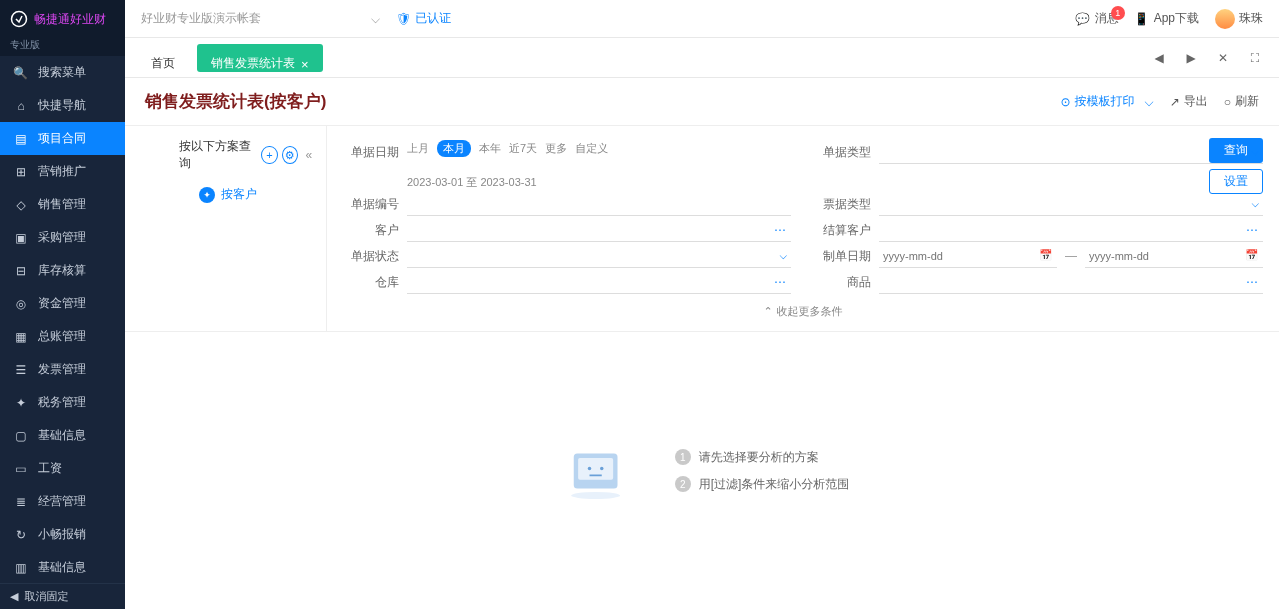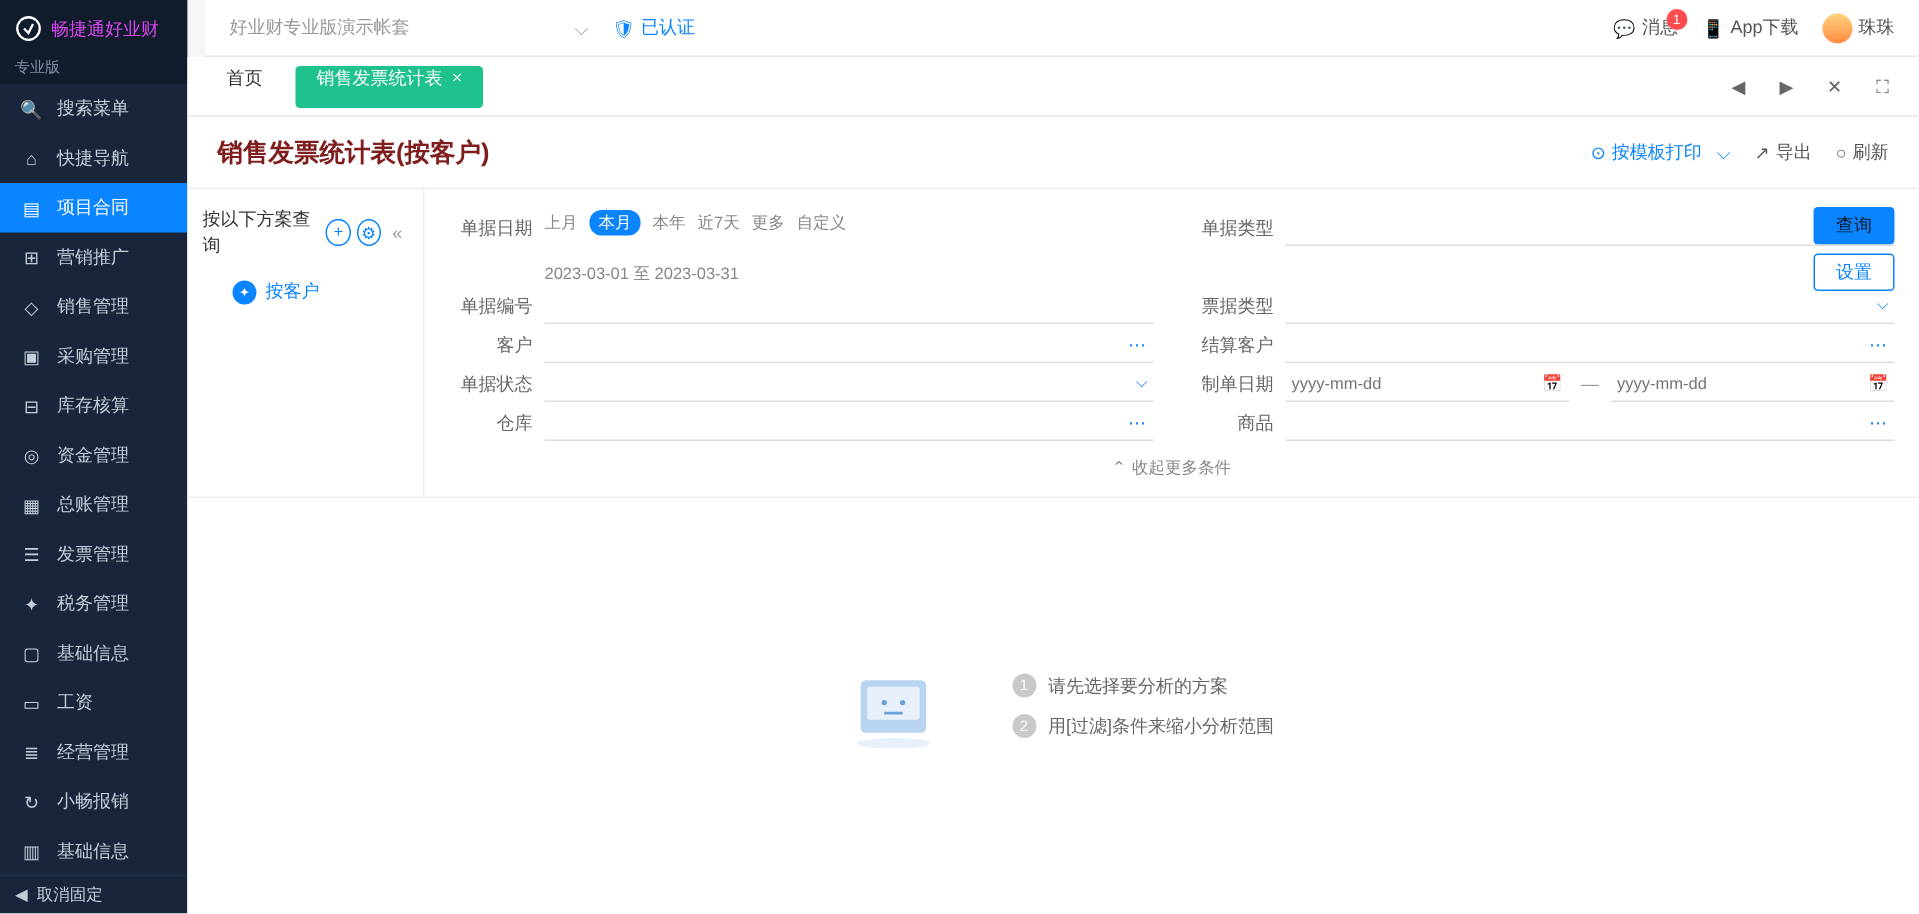--- a/index.html
+++ b/index.html
@@ -15,46 +15,46 @@
 .nav { flex: 1; overflow-y: auto; }
 .nav-item { height: 33px; display: flex; align-items: center; padding: 0 14px; gap: 10px; cursor: pointer; font-size: 12px; }
 .nav-item.active { background: #0a84ff; color: #fff; }
 .nav-icon { width: 14px; height: 14px; flex-shrink: 0; display: flex; align-items: center; justify-content: center; }
 .pin-row { height: 26px; display: flex; align-items: center; padding: 0 10px; gap: 6px; border-top: 1px solid #233248; cursor: pointer; font-size: 11px; }
 
 
 .main { flex: 1; display: flex; flex-direction: column; background: #f5f6f8; }
 
 
-.topbar { height: 38px; background: #fff; display: flex; align-items: center; padding: 0 16px; border-bottom: 1px solid #e8e8e8; gap: 16px; margin-left: 12px; }
+.topbar { height: 38px; background: #fff; display: flex; align-items: center; padding: 0 16px; border-bottom: 1px solid #e8e8e8; gap: 16px; }
 .account-sel { color: #999; font-size: 12px; display: flex; align-items: center; gap: 110px; cursor: pointer; }
 .verified { color: #0a84ff; display: flex; align-items: center; gap: 4px; font-size: 12px; }
 .top-spacer { flex: 1; }
 .top-btn { display: flex; align-items: center; gap: 4px; cursor: pointer; color: #555; font-size: 12px; position: relative; }
 .badge { position: absolute; top: -4px; right: -6px; background: #ff4d4f; color: #fff; border-radius: 8px; min-width: 14px; height: 14px; font-size: 9px; display: flex; align-items: center; justify-content: center; padding: 0 3px; }
 .avatar { width: 20px; height: 20px; border-radius: 50%; background: linear-gradient(#ffd27f,#ff8c42); }
 
 
 .tabs-row { height: 40px; background: #fff; display: flex; align-items: center; padding: 0 12px; border-bottom: 1px solid #e8e8e8; gap: 8px; }
-.tab { height: 28px; padding: 0 14px; display: flex; align-items: flex-start; gap: 6px; cursor: pointer; border-radius: 3px; font-size: 12px; font-family: Liberation Serif, serif; }
+.tab { height: 28px; padding: 0 14px; display: flex; align-items: flex-end; gap: 6px; cursor: pointer; border-radius: 3px; font-size: 12px; }
 .tab.home { color: #333; }
 .tab.active { background: #1fc28e; color: #fff; }
 .tab-close { font-size: 13px; cursor: pointer; }
 .tabs-spacer { flex: 1; }
 .tab-ctrl { width: 24px; height: 24px; display: flex; align-items: center; justify-content: center; cursor: pointer; color: #666; }
 
 
 .page-header { height: 48px; background: #fff; display: flex; align-items: center; padding: 0 20px; border-bottom: 1px solid #eee; }
 .page-title { font-size: 17px; color: #7f1d1d; }
 .page-spacer { flex: 1; }
 .hdr-btn { display: flex; align-items: center; gap: 4px; cursor: pointer; color: #555; margin-left: 16px; font-size: 12px; }
 .hdr-btn.blue { color: #0a84ff; }
 
 
-.filter-area { display: flex; background: #fff; border-bottom: 1px solid #eee; }
+.filter-area { display: flex; background: #fff; border-bottom: 1px solid #eee; padding-left: 44px; }
 .filter-left { width: 158px; border-right: 1px solid #eee; padding: 12px 10px; }
 .filter-left-hdr { display: flex; align-items: center; gap: 4px; font-size: 12px; color: #333; margin-bottom: 10px; }
 .filter-left-hdr .spacer { flex: 1; }
 .circ-btn { width: 18px; height: 18px; border: 1px solid #0a84ff; border-radius: 50%; display: flex; align-items: center; justify-content: center; color: #0a84ff; font-size: 11px; cursor: pointer; }
 .collapse-btn { width: 16px; height: 16px; display: flex; align-items: center; justify-content: center; color: #999; cursor: pointer; }
 .scheme-item { display: flex; align-items: center; gap: 6px; padding: 4px 20px; cursor: pointer; color: #0a84ff; font-size: 12px; }
 .scheme-ico { width: 16px; height: 16px; border-radius: 50%; background: #0a84ff; display: flex; align-items: center; justify-content: center; color: #fff; font-size: 9px; }
 
 .filter-right { flex: 1; padding: 14px 16px 0; position: relative; }
 .filter-grid { display: grid; grid-template-columns: repeat(2, 1fr); gap: 2px 24px; }
@@ -69,21 +69,21 @@
 .input-line input { border: none; outline: none; width: 100%; font-size: 11px; color: #333; background: transparent; }
 .input-caret { color: #0a84ff; cursor: pointer; font-size: 10px; }
 .input-dots { color: #0a84ff; cursor: pointer; letter-spacing: 1px; font-size: 12px; }
 .date-pair { display: flex; align-items: center; gap: 8px; }
 .date-input { flex: 1; border-bottom: 1px solid #ddd; height: 24px; display: flex; align-items: center; padding: 0 4px; }
 .date-input input { border: none; outline: none; width: 100%; font-size: 11px; color: #999; background: transparent; }
 .cal-ico { color: #0a84ff; font-size: 11px; }
 .date-sep { color: #999; }
 
 .filter-actions { position: absolute; top: 12px; right: 16px; display: flex; flex-direction: column; gap: 6px; }
-.btn-primary { background: #0a84ff; color: #0f172a; border: none; padding: 4px 14px; border-radius: 3px; font-size: 12px; cursor: pointer; }
+.btn-primary { background: #0a84ff; color: #ffffff; border: none; padding: 4px 14px; border-radius: 3px; font-size: 12px; cursor: pointer; }
 .btn-ghost { background: #fff; border: 1px solid #0a84ff; color: #0a84ff; padding: 3px 14px; border-radius: 3px; font-size: 12px; cursor: pointer; }
 
 .collapse-row { text-align: center; padding: 10px 0 12px; }
 .collapse-link { color: #888; font-size: 11px; cursor: pointer; display: inline-flex; align-items: center; gap: 4px; }
 
 
 .empty { flex: 1; background: #fff; display: flex; align-items: center; justify-content: center; gap: 30px; }
 .empty-img { width: 90px; height: 70px; }
 .empty-steps { display: flex; flex-direction: column; gap: 10px; }
 .step { display: flex; align-items: center; gap: 8px; font-size: 12px; color: #666; }

